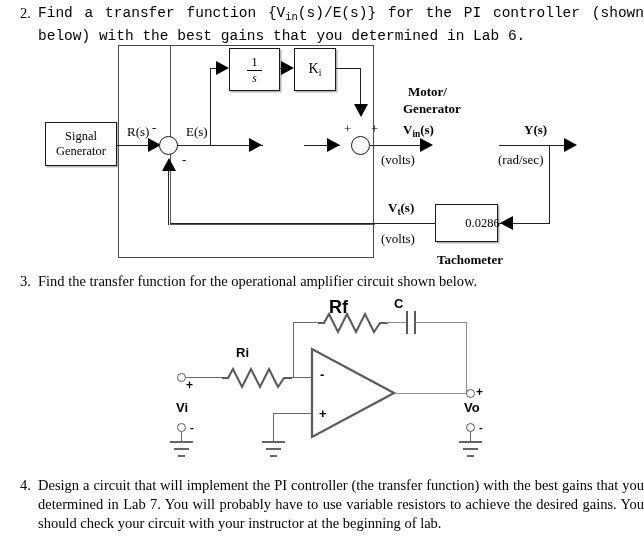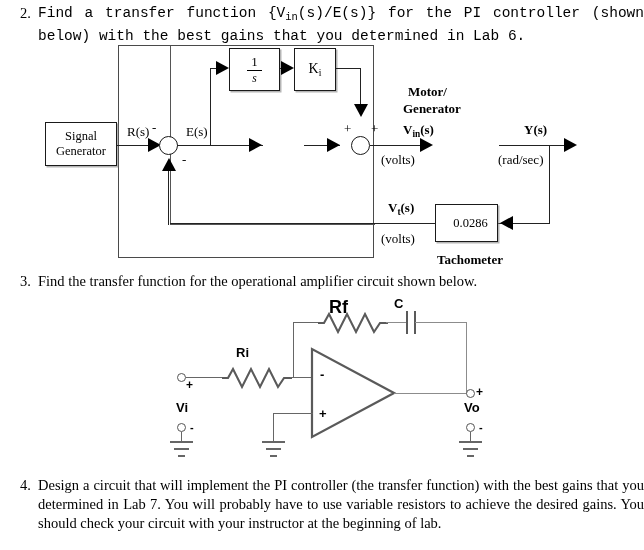--- a/index.html
+++ b/index.html
@@ -233,21 +233,21 @@
     <div class="hline dark" style="left:499px; top:145px; width:76px;"></div>
     <div class="arrow-r" style="left:564px; top:138px;"></div>
     <span class="lbl b" style="left:524px; top:122px;">Y(s)</span>
     <span class="lbl" style="left:498px; top:152px;">(rad/sec)</span>
 
     <div class="vline dark" style="left:549px; top:145px; height:78px;"></div>
     <div class="hline dark" style="left:497px; top:223px; width:53px;"></div>
     <div class="arrow-l" style="left:500px; top:216px;"></div>
 
     <div class="box" style="left:435px; top:204px; width:63px; height:38px;">
-      <span class="lbl" style="position:relative; left:4px; top:0; font-size:12.5px;">0.0286</span>
+      <span class="lbl" style="position:relative; left:16px; top:0; font-size:12.5px;">0.0286</span>
     </div>
     <span class="lbl b" style="left:437px; top:252px;">Tachometer</span>
 
     <div class="hline dark" style="left:170px; top:223px; width:266px;"></div>
     <span class="lbl b" style="left:388px; top:200px;"><span>V</span><sub>t</sub><span>(s)</span></span>
     <span class="lbl" style="left:381px; top:231px;">(volts)</span>
   </div>
 
   <div class="q" id="q3">
     <div class="q-num">3.</div>

